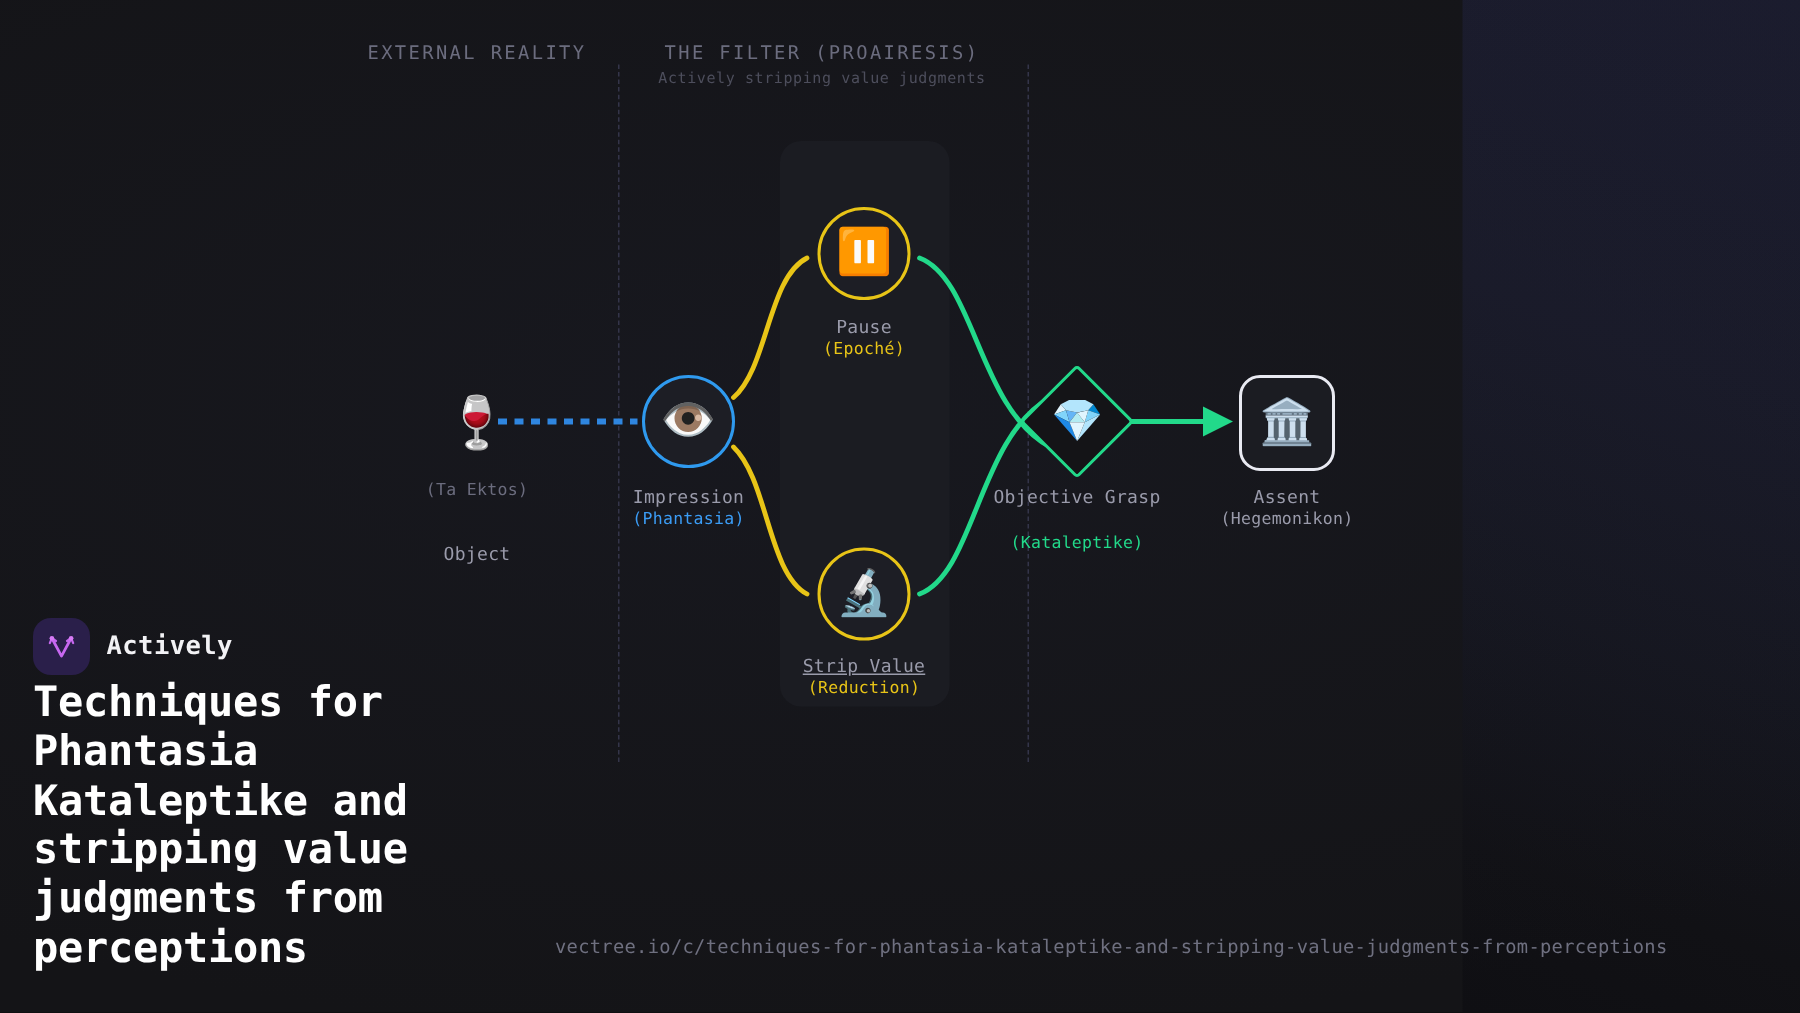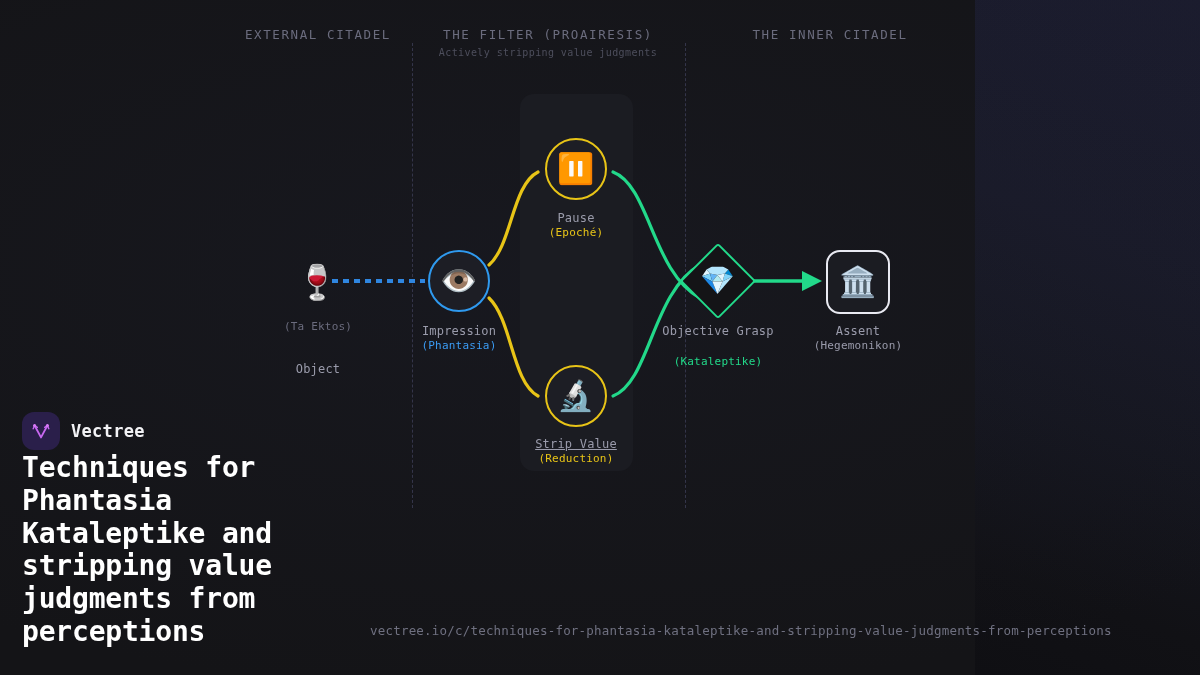--- a/index.html
+++ b/index.html
@@ -169,27 +169,26 @@
 </style>
 </head>
 <body>
 
 <div id="stage">
 
   <div id="bg-left"></div>
   <div id="bg-gradient"></div>
   <div id="bg-vignette"></div>
 
-  <div class="col-head" style="left:198px; top:27px; width:240px;">EXTERNAL CITADEL</div>
+  <div class="col-head" style="left:198px; top:27px; width:240px;">EXTERNAL REALITY</div>
 
   <div class="col-head" style="left:428px; top:27px; width:240px;">THE FILTER (PROAIRESIS)</div>
 
   <div class="col-sub" style="left:428px; top:47px; width:240px;">Actively stripping value judgments</div>
 
-  <div class="col-head" style="left:710px; top:27px; width:240px;">THE INNER CITADEL</div>
 
   <div class="divider" style="left:412px;"></div>
   <div class="divider" style="left:685px;"></div>
 
   <div id="filter-panel"></div>
 
   <svg id="edges" viewBox="0 0 1200 675" width="1200" height="675">
     <defs>
       <marker id="arrowGreen" viewBox="0 0 10 10" refX="8" refY="5" markerWidth="6" markerHeight="6" orient="auto-start-reverse">
         <path d="M 0 0 L 10 5 L 0 10 z" fill="#22d98a"></path>
@@ -260,20 +259,20 @@
   <div id="brand-row">
     <div id="brand-logo">
       <svg width="22" height="22" viewBox="0 0 24 24" aria-hidden="true">
         <path d="M5 6 L12 19 L19 6" fill="none" stroke="#c768f0" stroke-width="2" stroke-linecap="round" stroke-linejoin="round"></path>
         <path d="M5 6 L3.5 9.5 M5 6 L8 8" fill="none" stroke="#c768f0" stroke-width="1.6" stroke-linecap="round"></path>
         <path d="M19 6 L20.5 9.5 M19 6 L16 8" fill="none" stroke="#c768f0" stroke-width="1.6" stroke-linecap="round"></path>
         <circle cx="5" cy="6" r="1.7" fill="#d77bf5"></circle>
         <circle cx="19" cy="6" r="1.7" fill="#d77bf5"></circle>
       </svg>
     </div>
-    <div id="brand-name">Vectree</div>
+    <div id="brand-name">Actively</div>
   </div>
 
   <div id="footer-url">vectree.io/c/techniques-for-phantasia-kataleptike-and-stripping-value-judgments-from-perceptions</div>
 
   <div id="headline">Techniques for Phantasia Kataleptike and stripping value judgments from perceptions</div>
 
 </div>
 
 </body></html>

